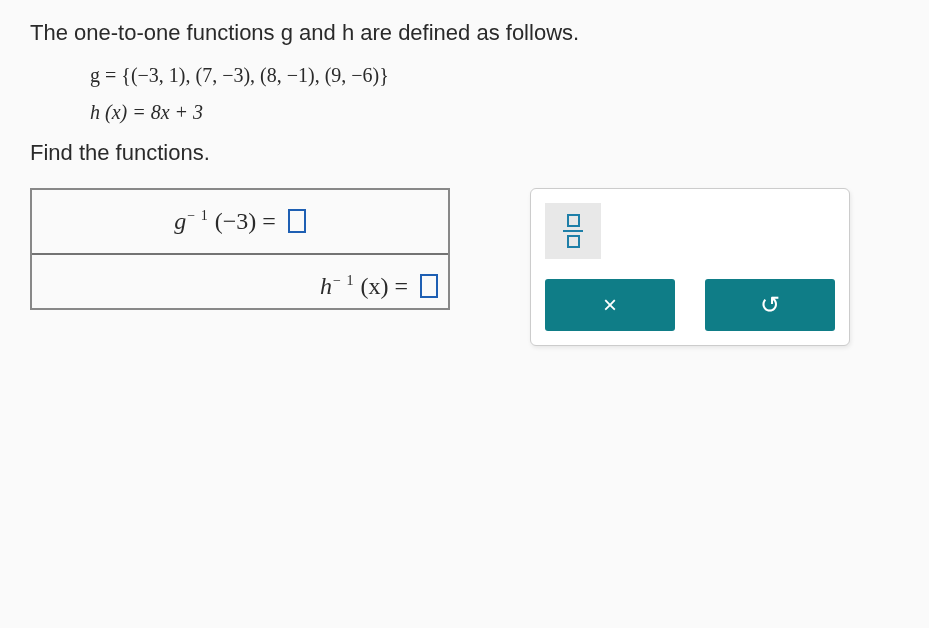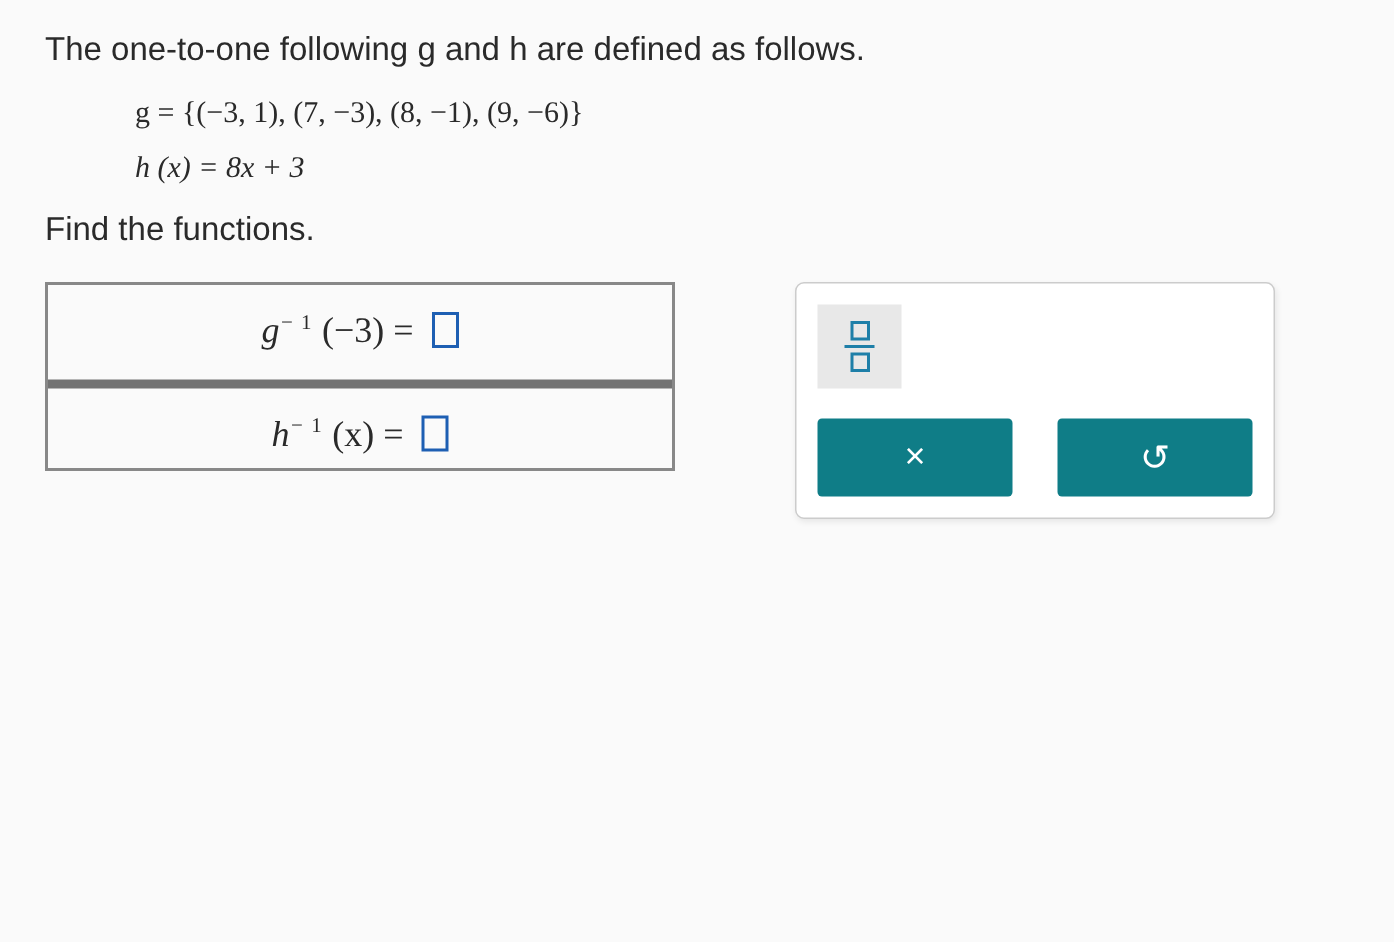--- a/index.html
+++ b/index.html
@@ -19,29 +19,29 @@
       margin: 14px 0 14px 60px;
       font-style: italic;
     }
     .find { font-size: 22px; margin: 16px 0 22px 0; }
     .lower { display: flex; gap: 80px; align-items: flex-start; }
     .answer-table {
       border: 2px solid #888;
       width: 420px;
     }
     .row {
-      border-bottom: 6px solid #737373;
+      border-bottom: 2px solid #737373;
       padding: 18px 10px;
       text-align: center;
       font-family: 'Times New Roman', serif;
       font-size: 24px;
       font-style: italic;
     }
     .row:last-child { border-bottom: none; }
-    .row2 { padding: 18px 10px 8px 10px; border-bottom: none;}
+    .row2 { padding: 18px 10px 8px 10px; border-bottom: none; text-align: right;}
     .row3 { padding: 8px 10px 18px 10px; }
     .sup {
       font-size: 14px;
       vertical-align: super;
       font-style: normal;
       margin-left: 1px;
       letter-spacing: 1px;
     }
     .box {
       display: inline-block;
@@ -90,21 +90,21 @@
       justify-content: center;
       font-size: 24px;
       border-radius: 3px;
       cursor: pointer;
     }
     .upn { font-style: normal; }
   </style>
 </head>
 <body>
 
-<div class="intro">The one-to-one following g and h are defined as follows.</div>
+<div class="intro">The one-to-one functions g and h are defined as follows.</div>
 
 <div class="math-block">
   <span class="upn">g = {(−3,  1),  (7,  −3),  (8,  −1),  (9,  −6)}</span>
 </div>
 
 <div class="math-block">
   <span>h (x) = 8x + 3</span>
 </div>
 
 <div class="find">Find the functions.</div>

